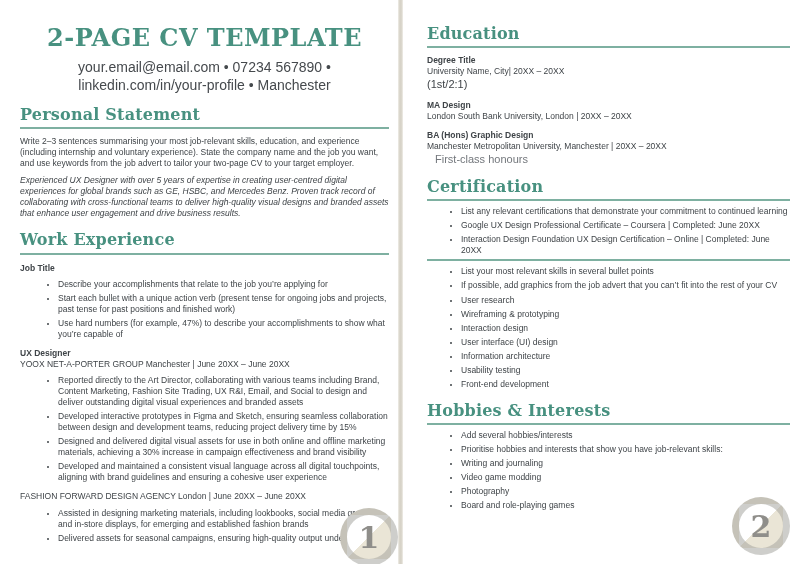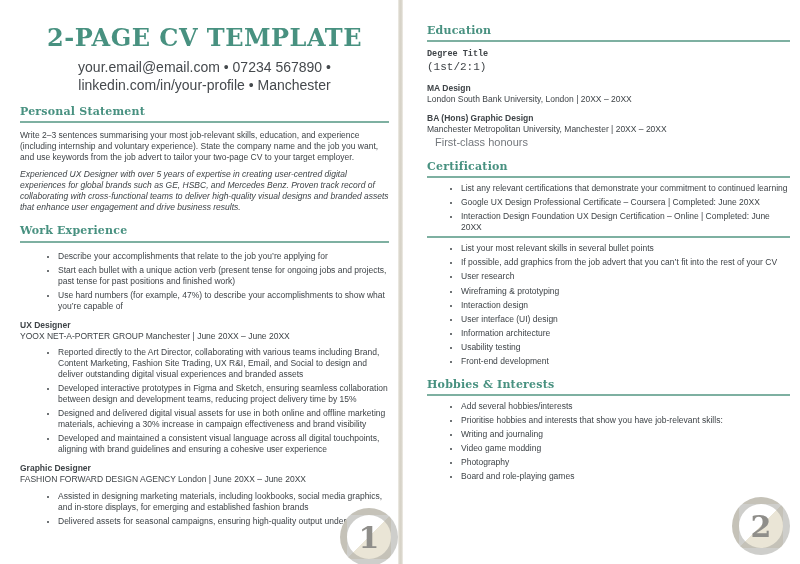--- a/index.html
+++ b/index.html
@@ -29,28 +29,28 @@
     font-family:"DejaVu Serif",serif;font-weight:bold;
     font-size:24px;line-height:1.15;color:var(--accent);
     text-align:center;margin:0;letter-spacing:0.5px;
   }
   .contact{
     text-align:center;font-size:14px;line-height:1.3;
     margin-top:6px;color:#45494d;
   }
   h2.section{
     font-family:"DejaVu Serif",serif;font-weight:bold;
-    font-size:11px;line-height:1.2;color:var(--accent);
+    font-size:16px;line-height:1.2;color:var(--accent);
     margin:11px 0 0;letter-spacing:0.2px;
   }
   .rule{border:none;border-top:2px solid var(--rule);margin:3px 0 0;}
   p.body{font-size:8.5px;line-height:1.3;margin:7px 0 0;}
   p.example{font-style:italic;margin-top:6px;}
   .entry{margin-top:8px;}
-  .entry:first-of-type{margin-top:7px;font-family:Liberation Mono, monospace;}
+  .entry:first-of-type{margin-top:7px;}
   .entry-title{font-size:8.5px;font-weight:bold;line-height:1.3;}
   .entry-meta{font-size:8.5px;line-height:1.3;}
   .entry-note{font-size:11px;line-height:1.3;}
   .entry-note.muted{color:var(--muted);padding-left:8px;}
   ul.bullets{margin:5px 0 0;padding-left:38px;}
   .page2 ul.bullets{padding-left:34px;}
   ul.bullets li{font-size:8.5px;line-height:1.3;margin-bottom:3px;}
   ul.bullets li::marker{font-size:8px;}
   .badge{
     position:absolute;width:58px;height:58px;border-radius:50%;
@@ -74,20 +74,21 @@
 
     <h2 class="section">Personal Statement</h2>
     <hr class="rule">
     <p class="body">Write 2–3 sentences summarising your most job-relevant skills, education, and experience (including internship and voluntary experience). State the company name and the job you want, and use keywords from the job advert to tailor your two-page CV to your target employer.</p>
     <p class="body example">Experienced UX Designer with over 5 years of expertise in creating user-centred digital experiences for global brands such as GE, HSBC, and Mercedes Benz. Proven track record of collaborating with cross-functional teams to deliver high-quality visual designs and branded assets that enhance user engagement and drive business results.</p>
 
     <h2 class="section">Work Experience</h2>
     <hr class="rule">
 
     <div class="entry">
+      <div class="entry-title">Job Title</div>
       <ul class="bullets">
 
       <li>Describe your accomplishments that relate to the job you’re applying for</li>
           <li>Start each bullet with a unique action verb (present tense for ongoing jobs and projects, past tense for past positions and finished work)</li>
           <li>Use hard numbers (for example, 47%) to describe your accomplishments to show what you’re capable of</li>
         </ul>
     </div>
 
     <div class="entry">
       <div class="entry-title">UX Designer</div>
@@ -95,21 +96,20 @@
       <ul class="bullets">
 
       <li>Reported directly to the Art Director, collaborating with various teams including Brand, Content Marketing, Fashion Site Trading, UX R&amp;I, Email, and Social to design and deliver outstanding digital visual experiences and branded assets</li>
           <li>Developed interactive prototypes in Figma and Sketch, ensuring seamless collaboration between design and development teams, reducing project delivery time by 15%</li>
           <li>Designed and delivered digital visual assets for use in both online and offline marketing materials, achieving a 30% increase in campaign effectiveness and brand visibility</li>
           <li>Developed and maintained a consistent visual language across all digital touchpoints, aligning with brand guidelines and ensuring a cohesive user experience</li>
         </ul>
     </div>
 
     <div class="entry">
-      <div class="entry-title">Graphic Designer</div>
       <div class="entry-meta">FASHION FORWARD DESIGN AGENCY London | June 20XX – June 20XX</div>
       <ul class="bullets">
 
       <li>Assisted in designing marketing materials, including lookbooks, social media graphics, and in-store displays, for emerging and established fashion brands</li>
           <li>Delivered assets for seasonal campaigns, ensuring high-quality output under tight</li>
         </ul>
     </div>
 
     <div class="badge badge1">
       <span>1</span>
@@ -117,20 +117,21 @@
   </section>
 
   <div class="divider"></div>
 
   <section class="page page2">
     <h2 class="section" style="margin-top:0;">Education</h2>
     <hr class="rule">
 
     <div class="entry">
       <div class="entry-title">Degree Title</div>
+      <div class="entry-meta">University Name, City| 20XX – 20XX</div>
       <div class="entry-note">(1st/2:1)</div>
     </div>
 
     <div class="entry">
       <div class="entry-title">MA Design</div>
       <div class="entry-meta">London South Bank University, London | 20XX – 20XX</div>
     </div>
 
     <div class="entry">
       <div class="entry-title">BA (Hons) Graphic Design</div>

